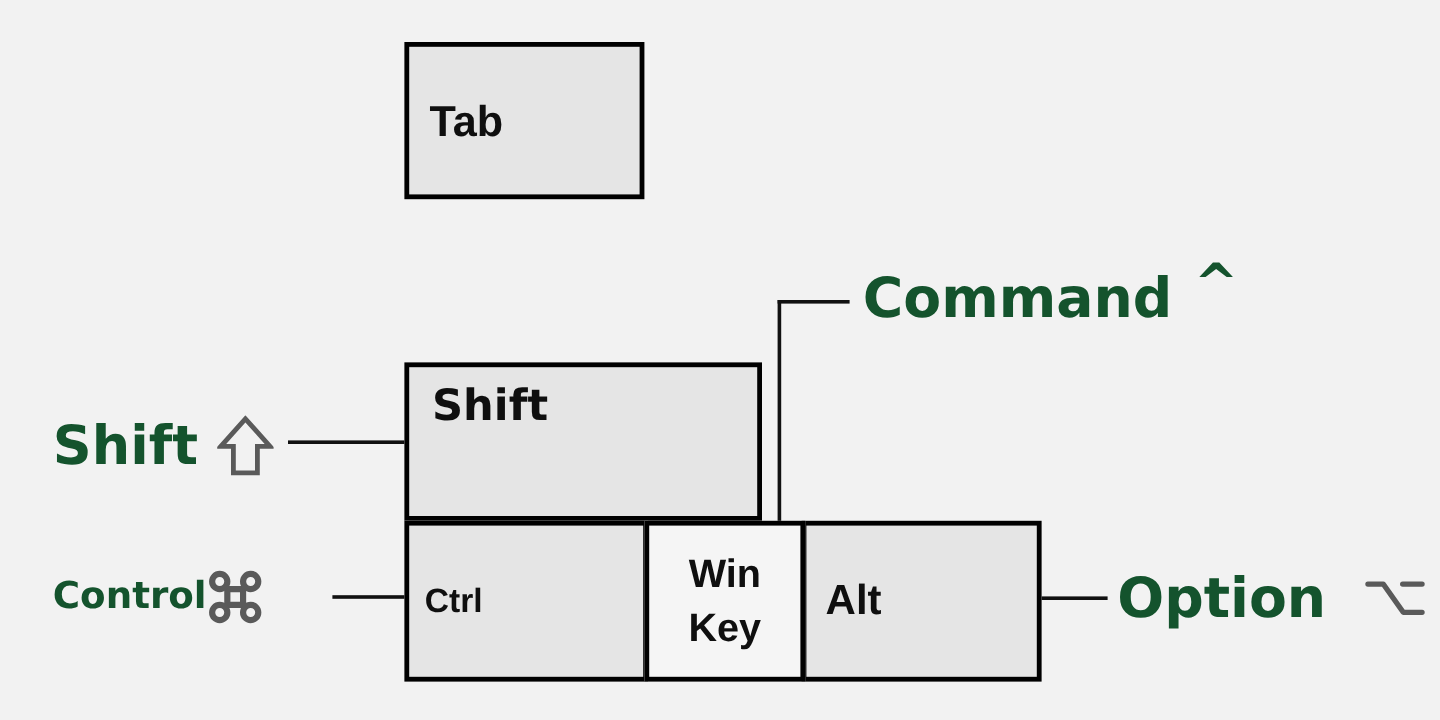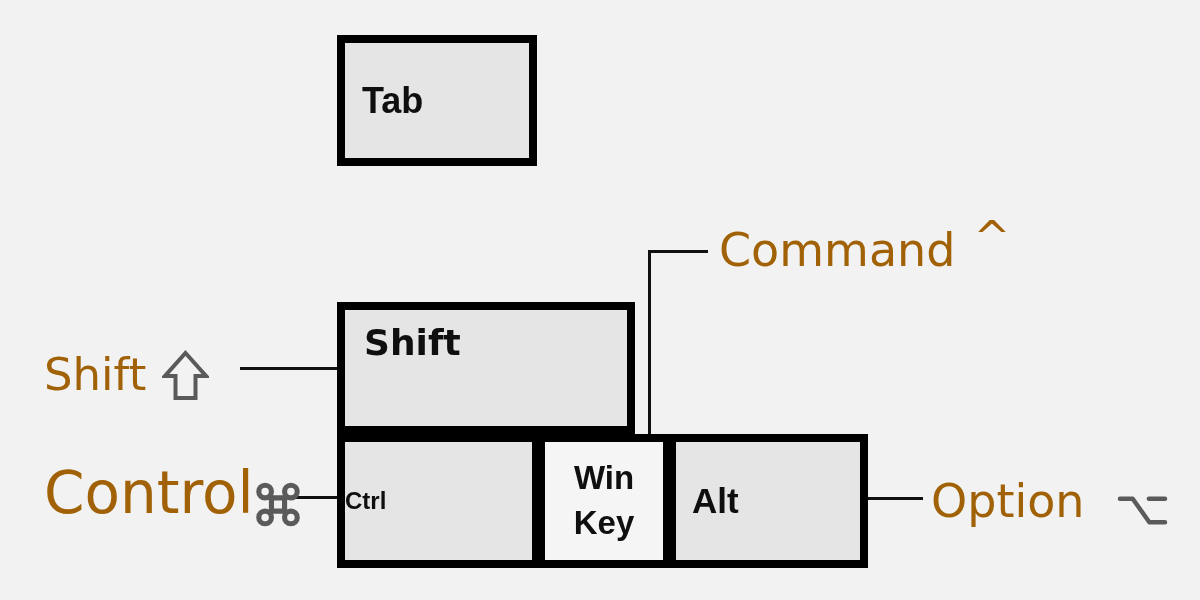--- a/index.html
+++ b/index.html
@@ -13,21 +13,21 @@
     background: #f2f2f2;
     overflow: hidden;
     font-family: "Liberation Sans", sans-serif;
   }
 
   
   .key {
     position: absolute;
     box-sizing: border-box;
     background: #e5e5e5;
-    border: 8px solid #000000;
+    border: 4px solid #000000;
     display: flex;
     color: #0f0f0f;
     font-weight: 700;
   }
   .key span { display: block; }
 
   .key-tab {
     left: 337px; top: 35px; width: 200px; height: 131px;
     align-items: center; padding-left: 17px;
     font-size: 36px; font-family: "Liberation Sans", sans-serif;
@@ -37,22 +37,22 @@
     align-items: flex-start; padding: 17px 0 0 14px;
     font-size: 35px; font-family: "DejaVu Sans", sans-serif;
   }
   .key-shift {
     left: 337px; top: 302px; width: 298px; height: 132px;
     align-items: flex-start; padding: 12px 0 0 19px;
     font-size: 36px; font-family: "DejaVu Sans", sans-serif;
   }
   .key-ctrl {
     left: 337px; top: 434px; width: 203px; height: 134px;
-    align-items: center; 
-    font-size: 24px; font-family: "Liberation Sans", sans-serif;
+    align-items: center; padding-left: 13px;
+    font-size: 28px; font-family: "Liberation Sans", sans-serif;
   }
   .key-win {
     left: 537px; top: 434px; width: 134px; height: 134px;
     align-items: center; justify-content: center;
     background: #f5f5f5; text-align: center;
     font-size: 33px; line-height: 1.35;
     font-family: "Liberation Sans", sans-serif;
   }
   .key-win span { width: 80px; }
   .key-alt {
@@ -69,30 +69,30 @@
   .line-shift   { left: 240px; top: 367px; width: 97px; height: 3px; }
   .line-control { left: 277px; top: 496px; width: 60px; height: 3px; }
   .line-option  { left: 868px; top: 497px; width: 55px; height: 3px; }
   .line-command-h { left: 648px; top: 250px; width: 60px; height: 3px; }
   .line-command-v { left: 648px; top: 250px; width: 3px; height: 184px; }
 
   
   .annot {
     position: absolute;
     display: flex;
-    align-items: flex-end;
-    color: #a16207;
-    font-weight: 400;
+    align-items: center;
+    color: #14532d;
+    font-weight: 700;
     font-family: "DejaVu Sans", sans-serif;
     white-space: nowrap;
   }
   .annot svg { display: block; flex: none; }
 
   .annot-shift   { left: 44px;  top: 341px; height: 60px; gap: 16px; font-size: 45px; }
-  .annot-control { left: 44px;  top: 467px; height: 60px; gap: 1px;  font-size: 58px; }
+  .annot-control { left: 44px;  top: 467px; height: 60px; gap: 1px;  font-size: 31px; }
   .annot-command { left: 719px; top: 219px; height: 58px; gap: 18px; font-size: 46px; }
   .annot-option  { left: 931px; top: 468px; height: 60px; gap: 32px; font-size: 46px; }
 
   .caret-symbol {
     align-self: flex-start;
     margin-top: -4px;
     font-size: 44px;
     line-height: 1;
   }
 </style>

